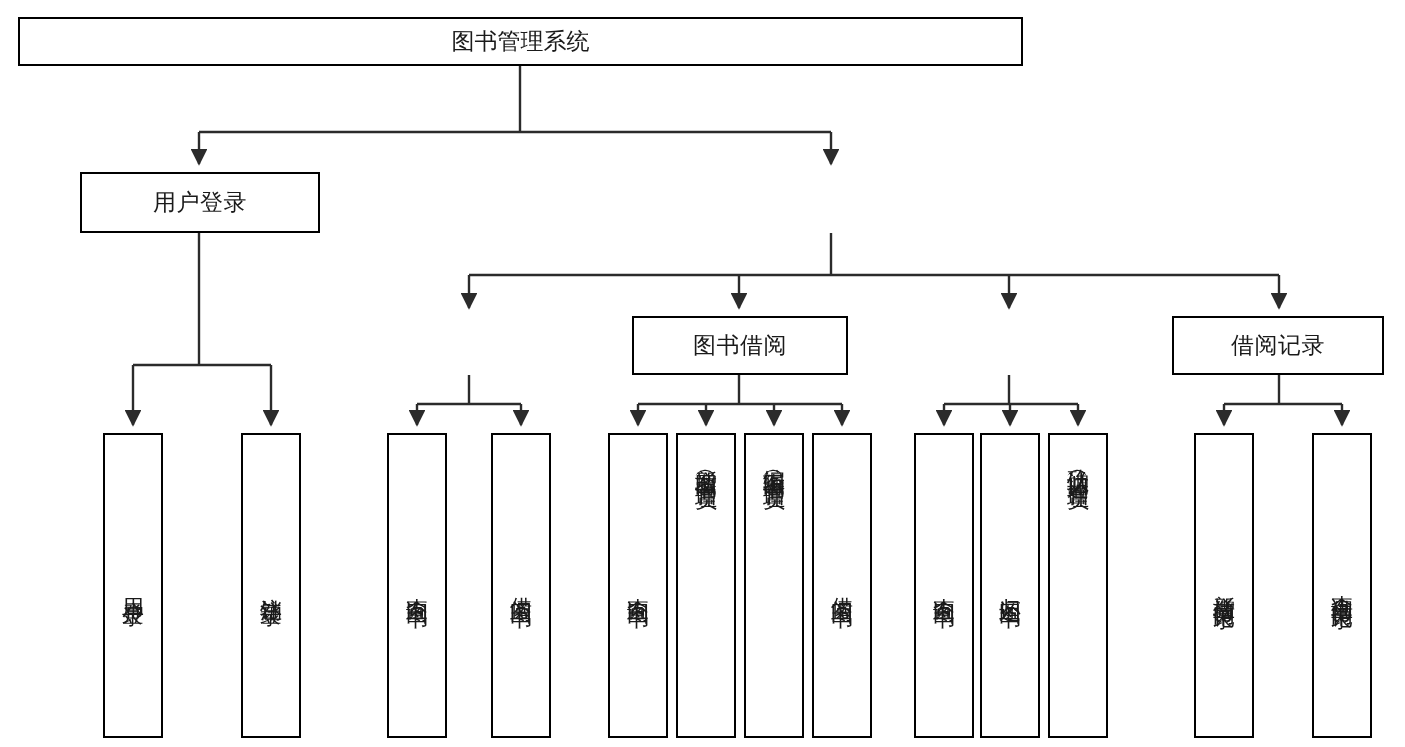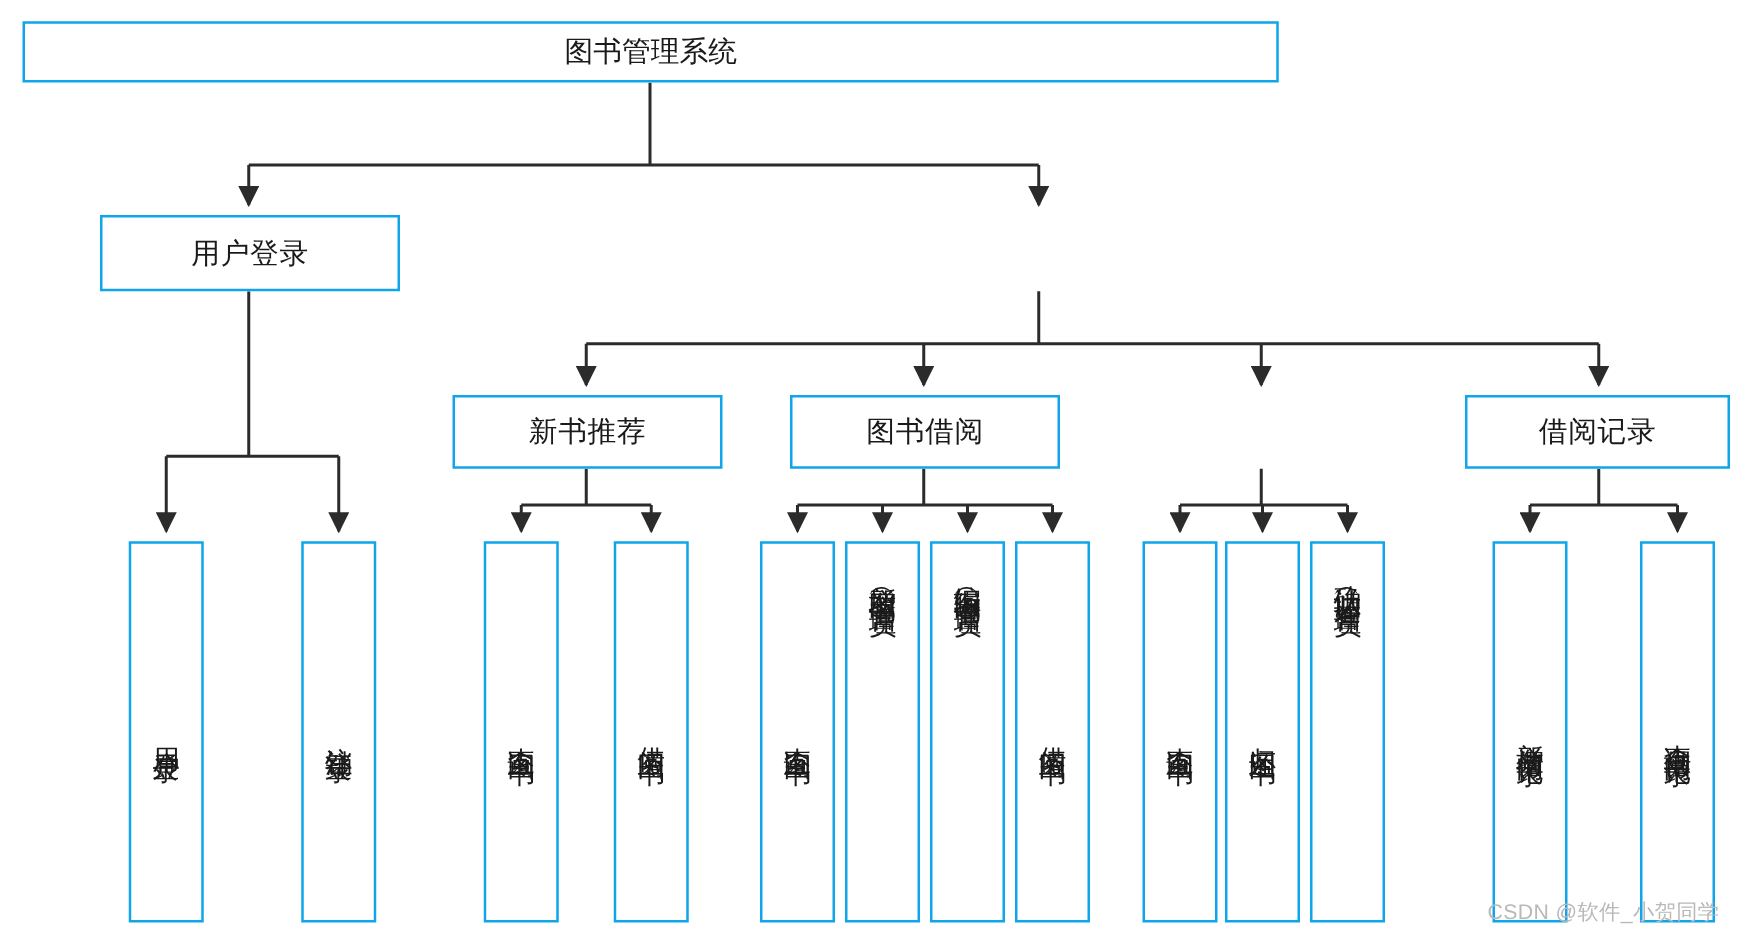--- a/index.html
+++ b/index.html
@@ -23,21 +23,21 @@
     left: 0;
     top: 0;
     width: 1405px;
     height: 747px;
     pointer-events: none;
   }
   .node {
     position: absolute;
     box-sizing: border-box;
     background: #ffffff;
-    border: 2px solid #0ea5e9;
+    border: 2px solid #000000;
     display: flex;
     align-items: center;
     justify-content: center;
     color: #1a1a1a;
   }
   .node.horiz {
     font-size: 23px;
     letter-spacing: 0.5px;
   }
   .node.root {
@@ -125,23 +125,20 @@
   </svg>
 
   <div class="node root" style="left:18px; top:17px; width:1005px; height:49px;">
     <span>图书管理系统</span>
   </div>
 
   <div class="node horiz" style="left:80px; top:172px; width:240px; height:61px;">
     <span>用户登录</span>
   </div>
 
-  <div class="node horiz" style="left:362px; top:316px; width:216px; height:59px;">
-    <span>新书推荐</span>
-  </div>
   <div class="node horiz" style="left:632px; top:316px; width:216px; height:59px;">
     <span>图书借阅</span>
   </div>
   <div class="node horiz" style="left:1172px; top:316px; width:212px; height:59px;">
     <span>借阅记录</span>
   </div>
 
   <div class="node vert centered" style="left:103px; top:433px; width:60px; height:305px;">
     <span class="vlabel">用户登录</span>
   </div>
@@ -179,15 +176,14 @@
     <span class="vlabel">确认归还（管理员）</span>
   </div>
 
   <div class="node vert centered" style="left:1194px; top:433px; width:60px; height:305px;">
     <span class="vlabel">新增借阅记录</span>
   </div>
   <div class="node vert centered" style="left:1312px; top:433px; width:60px; height:305px;">
     <span class="vlabel">查询借阅记录</span>
   </div>
 
-  <div class="watermark" style="left:1190px; top:718px;">CSDN @软件_小贺同学</div>
 
 </div>
 
 </body></html>

